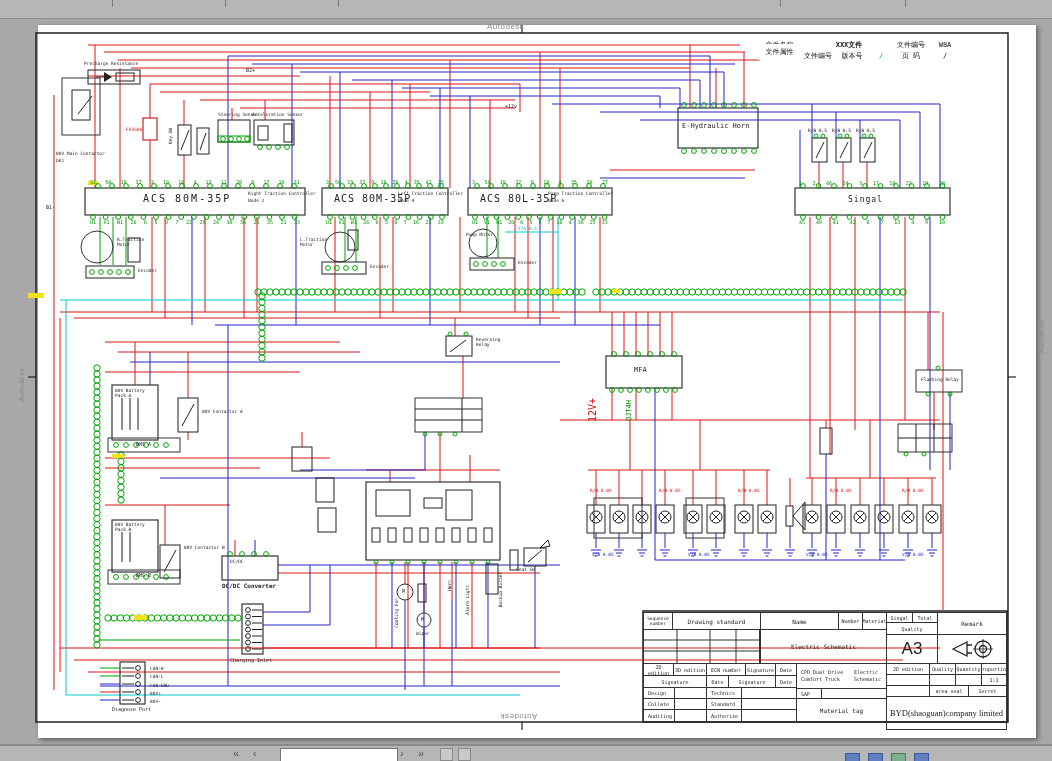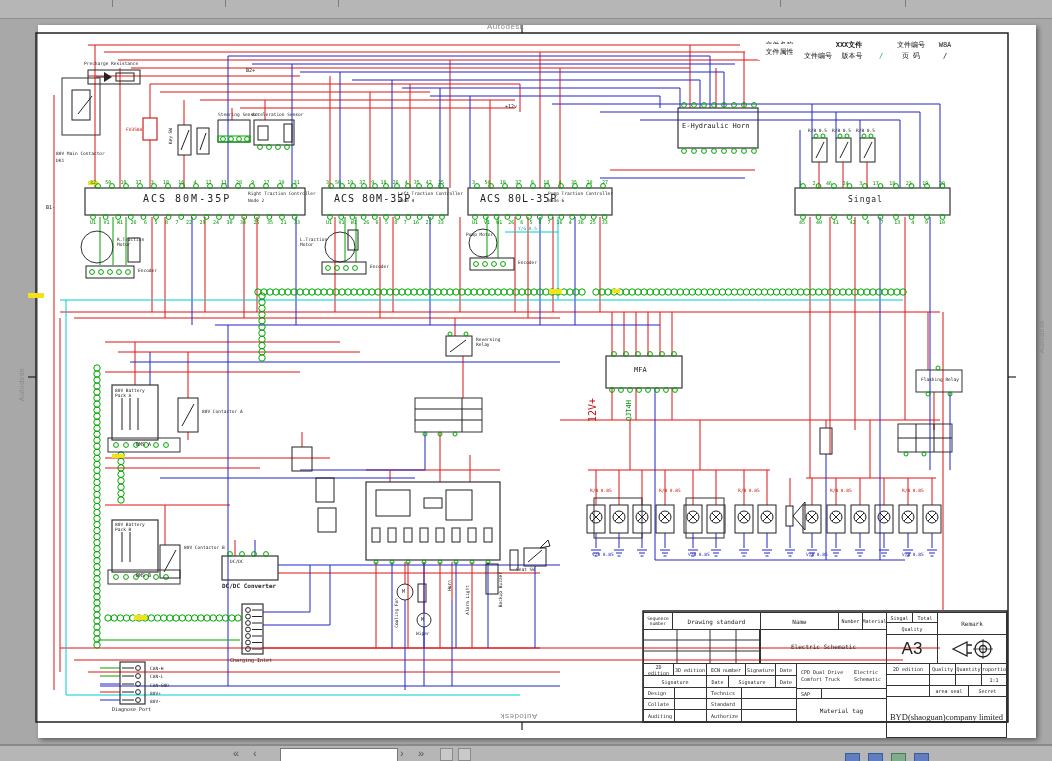--- a/index.html
+++ b/index.html
@@ -1108,21 +1108,21 @@
   <div class="cell" style="left:929px;top:663px;width:27px;height:12px;font-size:5px;">Quality</div>
   <div class="cell" style="left:955px;top:663px;width:27px;height:12px;font-size:5px;">Quantity</div>
   <div class="cell" style="left:981px;top:663px;width:26px;height:12px;font-size:5px;">Proportion</div>
   <div class="cell" style="left:886px;top:674px;width:44px;height:12px;"></div>
   <div class="cell" style="left:929px;top:674px;width:27px;height:12px;"></div>
   <div class="cell" style="left:955px;top:674px;width:27px;height:12px;"></div>
   <div class="cell" style="left:981px;top:674px;width:26px;height:12px;font-size:5px;">1:1</div>
   <div class="cell" style="left:886px;top:685px;width:44px;height:12px;"></div>
   <div class="cell" style="left:929px;top:685px;width:40px;height:12px;font-size:5px;">area seal</div>
   <div class="cell" style="left:968px;top:685px;width:39px;height:12px;font-size:5px;">Secret</div>
-  <div class="cell" style="left:886px;top:696px;width:121px;height:42px;font-size:8.5px;font-family:'Liberation Serif',serif;text-align:right;">BYD(shaoguan)company limited</div>
+  <div class="cell" style="left:886px;top:696px;width:121px;height:34px;font-size:8.5px;font-family:'Liberation Serif',serif;text-align:right;">BYD(shaoguan)company limited</div>
 
   <div class="cell" style="left:643px;top:629px;width:117px;height:35px;">
     <svg width="117" height="35">
         <path d="M0 11 H117 M0 22 H117 M33 0 V35 M66 0 V35 M92 0 V35" stroke="#333" stroke-width="1"></path>
       </svg>
   </div>
   <div class="cell" style="left:760px;top:629px;width:127px;height:35px;">Electric Schematic</div>
 
   <div class="cell" style="left:643px;top:663px;width:31px;height:13px;font-size:5px;">2D edition</div>
   <div class="cell" style="left:673px;top:663px;width:34px;height:13px;font-size:5px;">3D edition</div>

